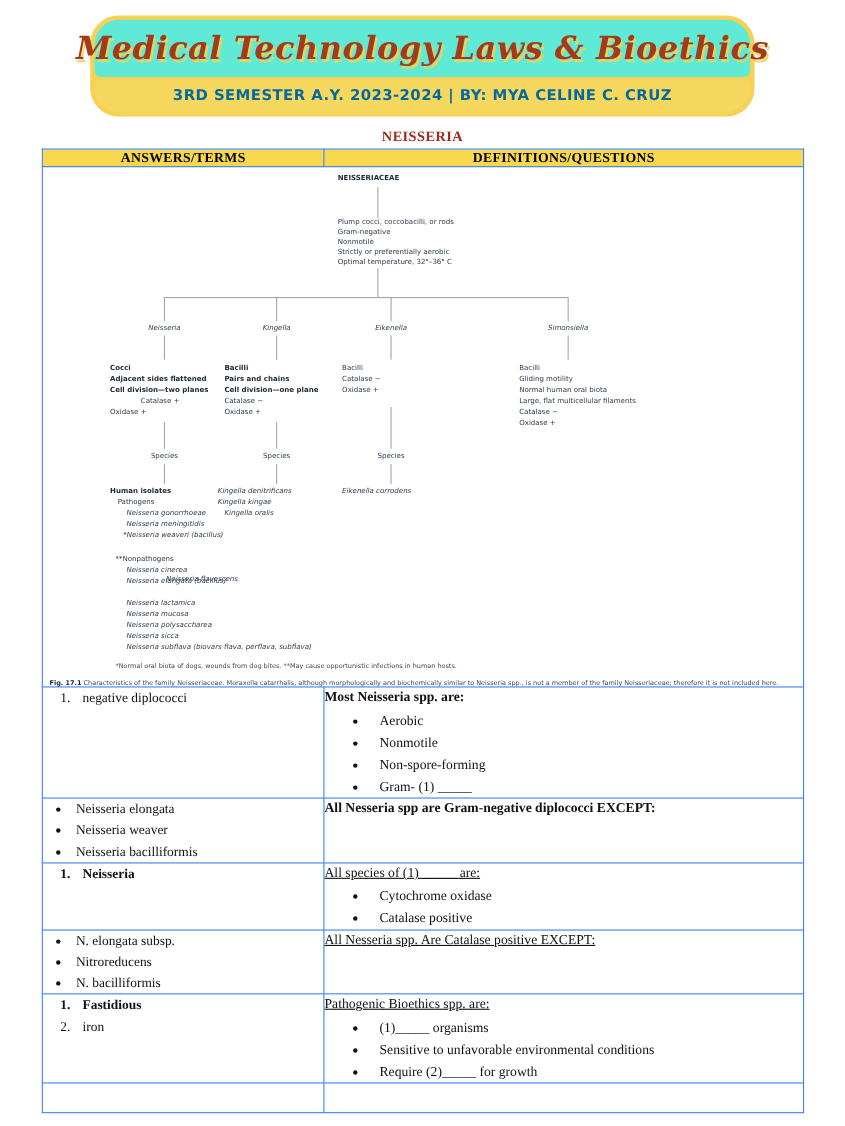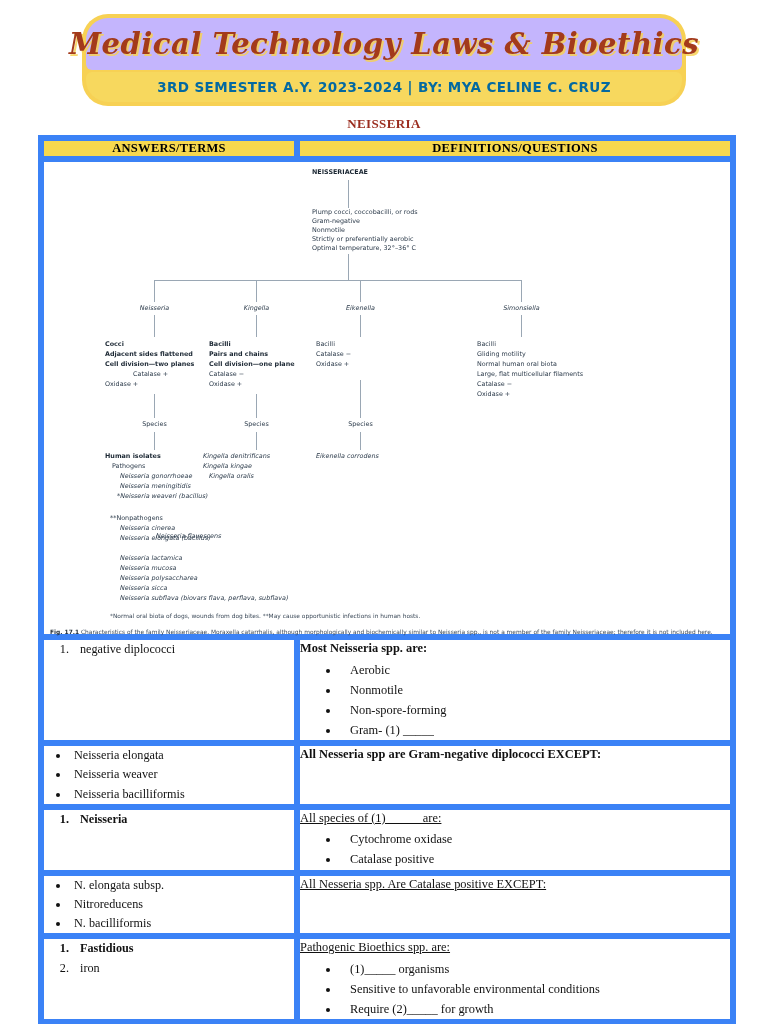--- a/index.html
+++ b/index.html
@@ -21,21 +21,21 @@
     justify-content: center;
   }
   .banner {
     width: 604px;
     border-radius: 26px;
     background: #F7D154;
     padding: 4px;
     box-sizing: border-box;
   }
   .banner-top {
-    background: #c4b5fd;
+    background: #5eead4;
     border-radius: 22px 22px 6px 6px;
     height: 52px;
     display: flex;
     align-items: center;
     justify-content: center;
   }
   .banner-title {
     font-family: "DejaVu Serif", serif;
     font-style: italic;
     font-weight: bold;
@@ -78,21 +78,21 @@
   .tbl-wrap {
     padding: 0 38px;
     box-sizing: border-box;
   }
   table.main {
     width: 692px;
     border-collapse: collapse;
     table-layout: fixed;
   }
   table.main td, table.main th {
-    border: 6px solid #3b82f6;
+    border: 1px solid #3b82f6;
     vertical-align: top;
     padding: 0;
   }
   th.hdr {
     background: #F7D84E;
     text-align: center;
     font-family: "Liberation Serif", serif;
     font-weight: bold;
     font-size: 12.5px;
     color: #000;

